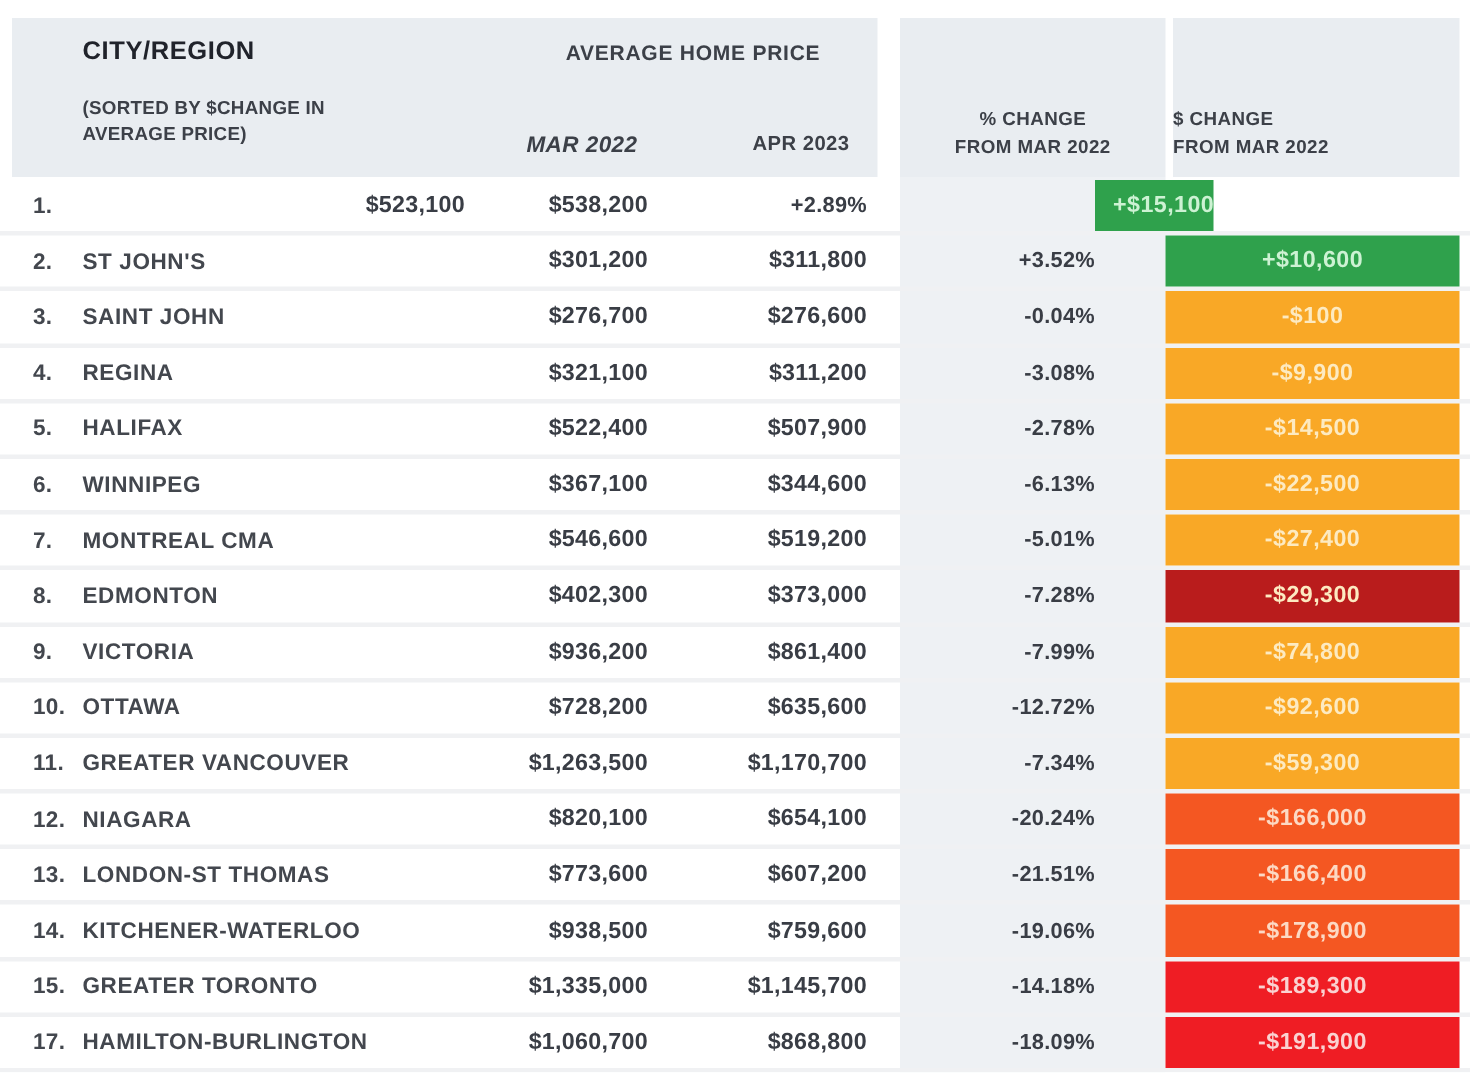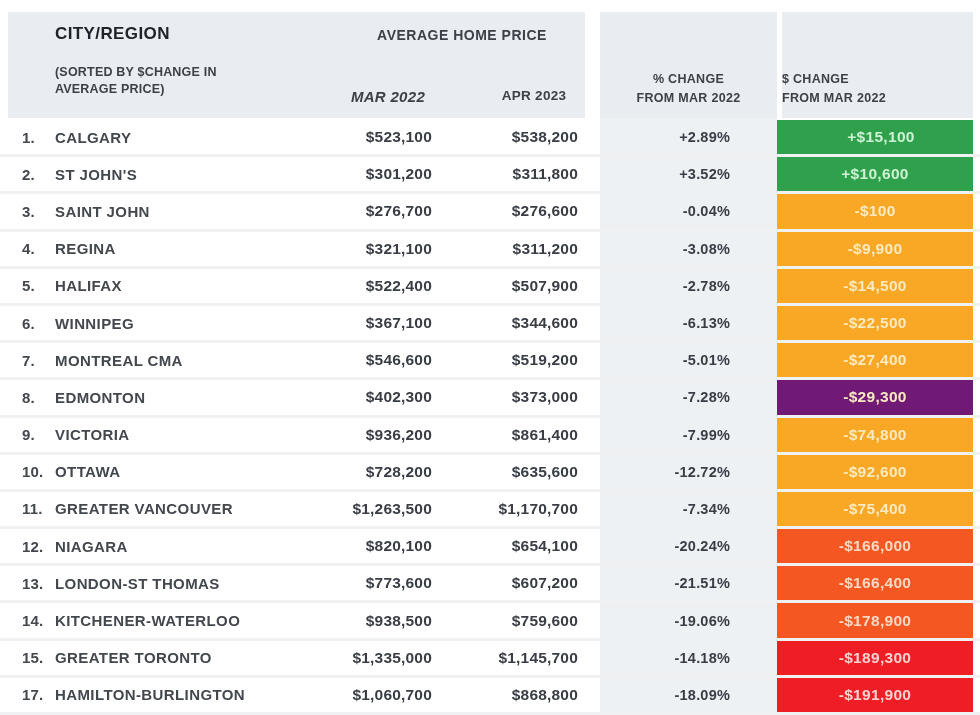--- a/index.html
+++ b/index.html
@@ -77,21 +77,20 @@
   <div class="hdr-text hdr-chg">
     <span>$ CHANGE</span><br>
     <span>FROM MAR 2022</span>
   </div>
 
   <div class="pct-band"></div>
 
   <div class="rows" id="rows">
     <div class="row">
       <div class="c rank">1.</div>
-      <div class="c city">CALGARY</div>
       <div class="c mar">$523,100</div>
       <div class="c apr">$538,200</div>
       <div class="c pct">+2.89%</div>
       <div class="c"></div>
       <div class="chgwrap">
         <div class="chg" style="background: rgb(47, 161, 76); color: rgb(205, 242, 211); padding-left: 12px;">+$15,100</div>
       </div>
       <div class="c"></div>
     </div>
 
@@ -174,21 +173,21 @@
     </div>
 
     <div class="row">
       <div class="c rank">8.</div>
       <div class="c city">EDMONTON</div>
       <div class="c mar">$402,300</div>
       <div class="c apr">$373,000</div>
       <div class="c pct">-7.28%</div>
       <div class="c"></div>
       <div class="chgwrap">
-        <div class="chg" style="background: #701a75; color: rgb(253, 234, 193);">-$29,300</div>
+        <div class="chg" style="background: #b91c1c; color: rgb(253, 234, 193);">-$29,300</div>
       </div>
       <div class="c"></div>
     </div>
 
     <div class="row">
       <div class="c rank">9.</div>
       <div class="c city">VICTORIA</div>
       <div class="c mar">$936,200</div>
       <div class="c apr">$861,400</div>
       <div class="c pct">-7.99%</div>
@@ -213,21 +212,21 @@
     </div>
 
     <div class="row">
       <div class="c rank">11.</div>
       <div class="c city">GREATER VANCOUVER</div>
       <div class="c mar">$1,263,500</div>
       <div class="c apr">$1,170,700</div>
       <div class="c pct">-7.34%</div>
       <div class="c"></div>
       <div class="chgwrap">
-        <div class="chg" style="background: rgb(249, 168, 38); color: rgb(253, 234, 193);">-$75,400</div>
+        <div class="chg" style="background: rgb(249, 168, 38); color: rgb(253, 234, 193);">-$59,300</div>
       </div>
       <div class="c"></div>
     </div>
 
     <div class="row">
       <div class="c rank">12.</div>
       <div class="c city">NIAGARA</div>
       <div class="c mar">$820,100</div>
       <div class="c apr">$654,100</div>
       <div class="c pct">-20.24%</div>

